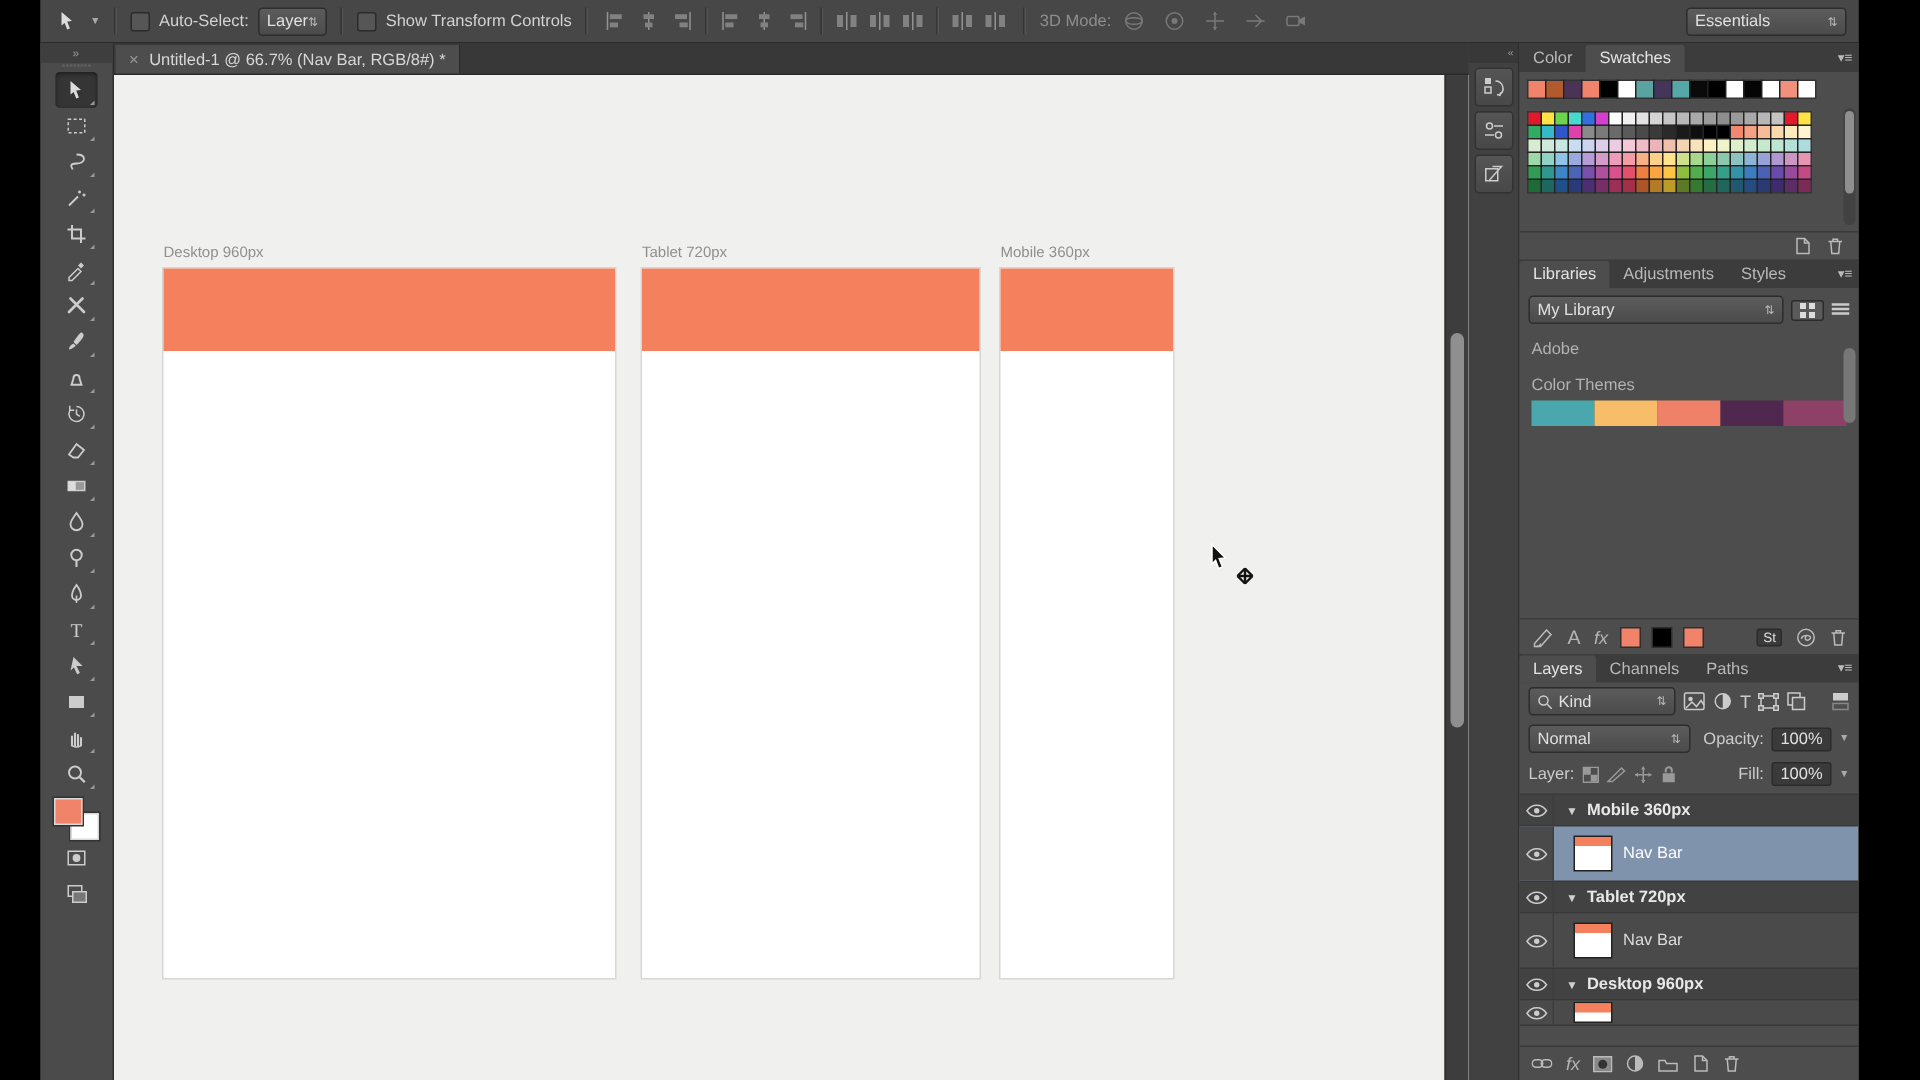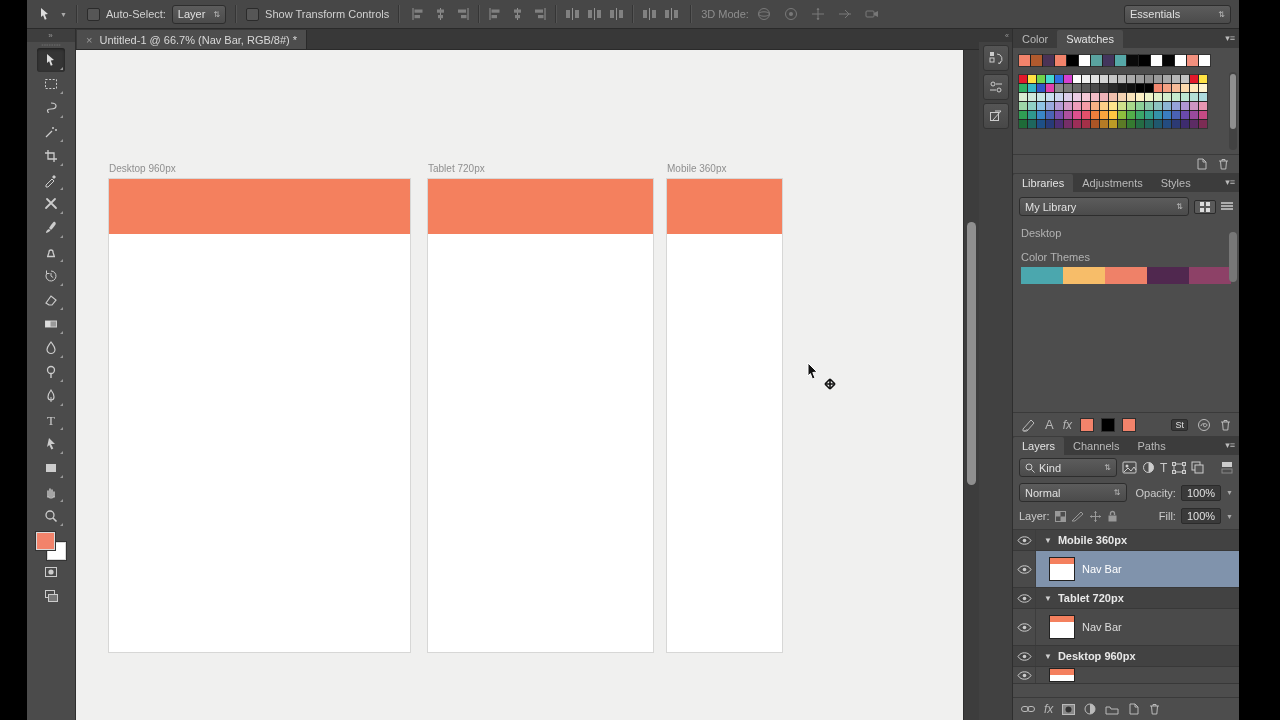--- a/index.html
+++ b/index.html
@@ -6,21 +6,21 @@
   .frame{position:relative;width:1280px;height:720px;background:#000;overflow:hidden;
          font-family:"Liberation Sans",sans-serif;-webkit-font-smoothing:antialiased;color:#ccc;}
   .app{position:absolute;left:27px;top:0;width:1212px;height:720px;display:flex;flex-direction:column;background:#444;}
   
   .titlebar{height:20px;background:linear-gradient(#424242,#383838);display:flex;align-items:center;position:relative;flex:none;border-bottom:1px solid #2c2c2c;}
   .tl{width:11px;height:11px;border-radius:50%;margin-left:8px;}
   .title{position:absolute;left:0;right:0;text-align:center;font-size:12px;color:#bdbdbd;}
   
   .optionsbar{height:28px;background:#474747;border-bottom:1px solid #2a2a2a;display:flex;align-items:center;gap:6px;padding:0 8px;flex:none;font-size:11px;color:#d2d2d2;}
   .chk{width:11px;height:11px;background:#565656;border:1px solid #2b2b2b;border-radius:2px;flex:none;}
-  .dd{background:linear-gradient(#5c5c5c,#4b4b4b);border:1px solid #2d2d2d;border-radius:3px;height:17px;display:flex;align-items:center;padding:0 5px;gap:8px;font-size:11px;color:#e0e0e0;}
+  .dd{background:linear-gradient(#5c5c5c,#4b4b4b);border:1px solid #2d2d2d;border-radius:3px;height:17px;display:flex;align-items:center;padding:0 5px;font-size:11px;color:#e0e0e0;}
   .dd .ar{font-size:8px;color:#bbb;}
   .sep{width:1px;height:18px;background:#353535;border-right:1px solid #555;margin:0 3px;flex:none;}
   .oicon{width:19px;height:18px;display:flex;align-items:center;justify-content:center;flex:none;}
   .dim{opacity:.5;}
   
   .main{flex:1;display:flex;min-height:0;}
   
   .toolscol{width:48px;background:#4b4b4b;border-right:1px solid #2e2e2e;flex:none;display:flex;flex-direction:column;align-items:center;}
   .tools-head{width:100%;height:13px;background:#3e3e3e;color:#9a9a9a;font-size:8px;text-align:center;line-height:13px;letter-spacing:1px;}
   .grip{color:#5f5f5f;font-size:7px;line-height:6px;}
@@ -499,21 +499,21 @@
                     <rect x="0" y="6" width="4" height="4" fill="#ddd"></rect>
                     <rect x="6" y="6" width="4" height="4" fill="#ddd"></rect>
                   </svg>
                 </span>
             <span>
                   <svg width="12" height="10" viewBox="0 0 12 10">
                     <path d="M0 1h12M0 4h12M0 7h12" stroke="#ccc" stroke-width="1.6"></path>
                   </svg>
                 </span>
           </div>
-          <div class="slabel">Desktop</div>
+          <div class="slabel">Adobe</div>
           <div class="slabel" style="margin-top:12px">Color Themes</div>
           <div class="themerow" id="theme-row">
                 <div style="background: rgb(75, 167, 174);"></div>
                 <div style="background: rgb(247, 189, 105);"></div>
                 <div style="background: rgb(239, 129, 104);"></div>
                 <div style="background: rgb(80, 40, 79);"></div>
                 <div style="background: rgb(141, 65, 103);"></div>
               </div>
           <div style="position:absolute;right:2px;top:40px;width:8px;height:50px;background:#777;border-radius:4px"></div>
         </div>

